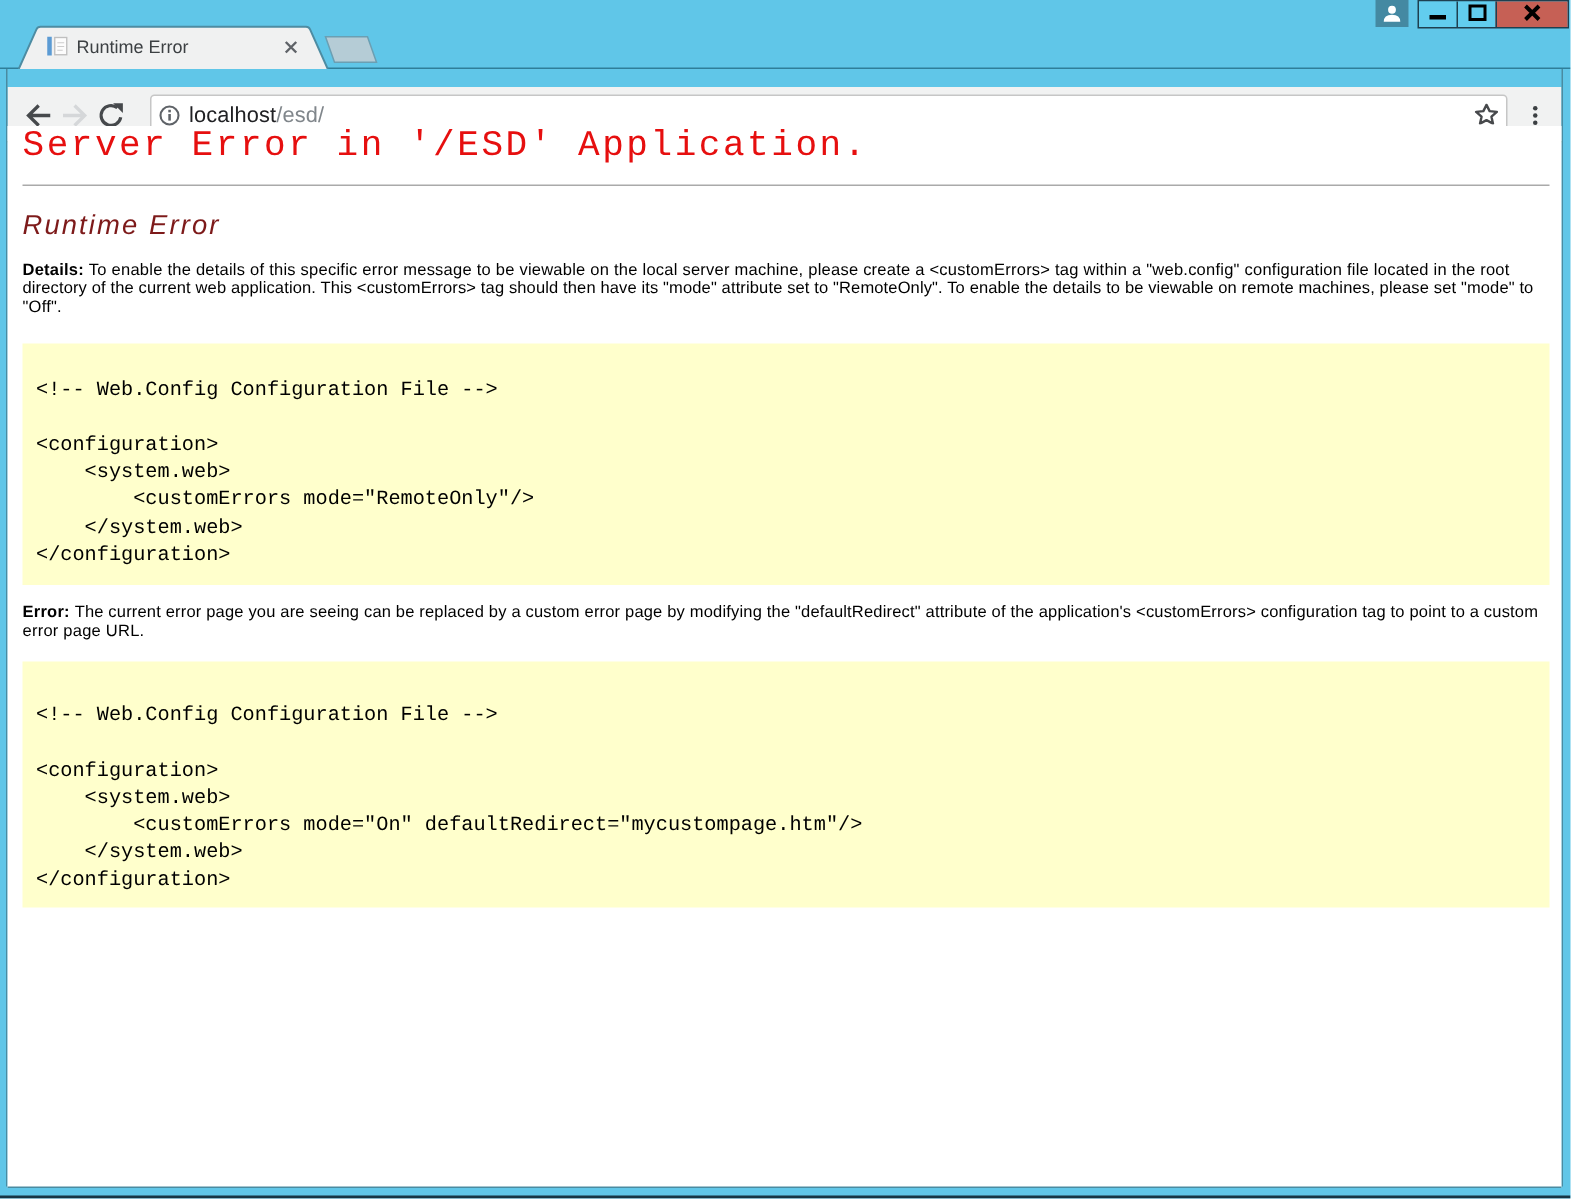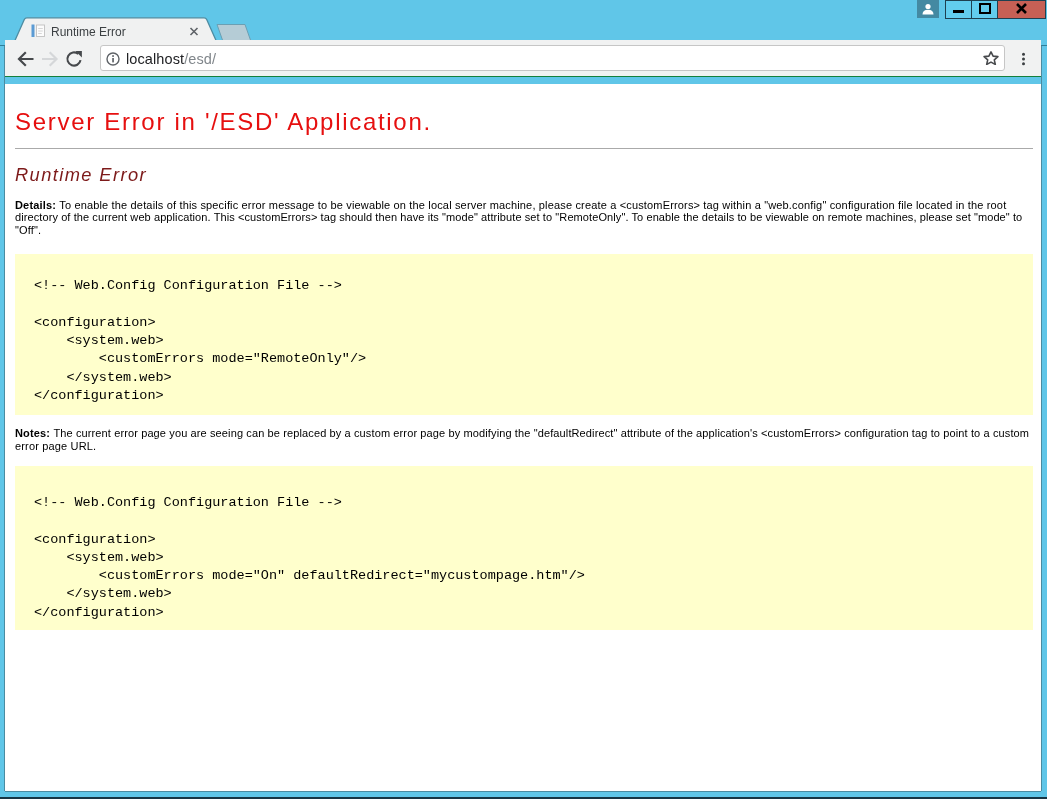--- a/index.html
+++ b/index.html
@@ -17,35 +17,35 @@
   .winbtn { height:17px; }
   #btn-min { width:25px; background:#62cdee; }
   #btn-max { width:26px; background:#62cdee; border-left:1px solid #1e4050; }
   #btn-close { width:48px; background:#c66055; border-left:1px solid #1e4050; }
 
   
   #tabstrip-line { position:absolute; left:0; top:44.5px; width:1047px; height:1.8px; background:#2f7e99; }
   #tabsvg { position:absolute; left:0; top:16px; }
 
   
-  #toolbar { position:absolute; left:5px; top:40px; width:1036px; height:37px; background:#f1f2f2; border-bottom:1px solid #15803d; }
+  #toolbar { position:absolute; left:5px; top:58px; width:1036px; height:37px; background:#f1f2f2; border-bottom:1px solid #15803d; }
   #omnibox { position:absolute; left:95px; top:5px; width:905px; height:26px; background:#fff; border:1px solid #c6c6c6; border-radius:3px; }
   #url { position:absolute; left:121px; top:10.5px; font-size:14.5px; color:#202124; letter-spacing:0.1px; }
   #url .gray { color:#80868b; }
   .icon { position:absolute; }
 
   
   #page { position:absolute; left:5px; top:84px; width:1036px; height:708px; background:#fff; overflow:hidden; font-size:11px; color:#000; border-bottom:1px solid #4a8ba1; }
   #page .inner { padding:0 8px 0 10px; }
-  h1 { font-weight:normal; font-size:24px; color:#e60f0f; margin-top:24px; letter-spacing:1.7px; }
+  h1 { font-weight:normal; font-size:24px; color:#e60f0f; margin-top:0; letter-spacing:1.7px;font-family:Liberation Mono, monospace; }
   hr.title { border:none; border-top:1px solid #aaaaaa; margin-top:12px; }
   h2 { font-weight:normal; font-style:italic; font-size:18.3px; color:#7d1a1a; margin-top:15px; letter-spacing:1.4px; }
   p.body { font-size:11px; line-height:12.45px; margin-top:0; letter-spacing:0.16px; white-space:nowrap; }
   .codebox { background:#ffffcc; margin:0; }
-  .codebox pre { font-family:"Liberation Mono", monospace; font-size:13.5px; line-height:18.25px; padding:23px 0 10px 19px; }
+  .codebox pre { font-family:"Liberation Mono", monospace; font-size:13.5px; line-height:18.25px; padding:23px 0 10px 9px; }
 </style>
 </head>
 <body>
 
 <div id="profile">
   <svg width="22" height="18" viewBox="0 0 22 18">
     <circle cx="11" cy="6.5" r="2.6" fill="#fff"></circle>
     <path d="M5.5 14.5 Q5.5 9.8 11 9.8 Q16.5 9.8 16.5 14.5 Z" fill="#fff"></path>
   </svg>
 </div>
@@ -124,21 +124,21 @@
   <p class="body" style="margin-top:13px;"><b>Details: </b>To enable the details of this specific error message to be viewable on the local server machine, please create a &lt;customErrors&gt; tag within a "web.config" configuration file located in the root<br><span style="letter-spacing:0.09px;">directory of the current web application. This &lt;customErrors&gt; tag should then have its "mode" attribute set to "RemoteOnly". To enable the details to be viewable on remote machines, please set "mode" to</span><br>"Off".</p>
   <div class="codebox" style="margin-top:18px;">
         <pre>&lt;!-- Web.Config Configuration File --&gt;
 
 &lt;configuration&gt;
     &lt;system.web&gt;
         &lt;customErrors mode="RemoteOnly"/&gt;
     &lt;/system.web&gt;
 &lt;/configuration&gt;</pre>
       </div>
-  <p class="body" style="margin-top:12px;"><b>Notes: </b><span style="letter-spacing:0.12px;">The current error page you are seeing can be replaced by a custom error page by modifying the "defaultRedirect" attribute of the application's &lt;customErrors&gt; configuration tag to point to a custom</span><br>error page URL.</p>
+  <p class="body" style="margin-top:12px;"><b>Error: </b><span style="letter-spacing:0.12px;">The current error page you are seeing can be replaced by a custom error page by modifying the "defaultRedirect" attribute of the application's &lt;customErrors&gt; configuration tag to point to a custom</span><br>error page URL.</p>
   <div class="codebox" style="margin-top:14px;">
         <pre style="padding-top:28px;padding-bottom:8px;">&lt;!-- Web.Config Configuration File --&gt;
 
 &lt;configuration&gt;
     &lt;system.web&gt;
         &lt;customErrors mode="On" defaultRedirect="mycustompage.htm"/&gt;
     &lt;/system.web&gt;
 &lt;/configuration&gt;</pre>
       </div>
  </div>

